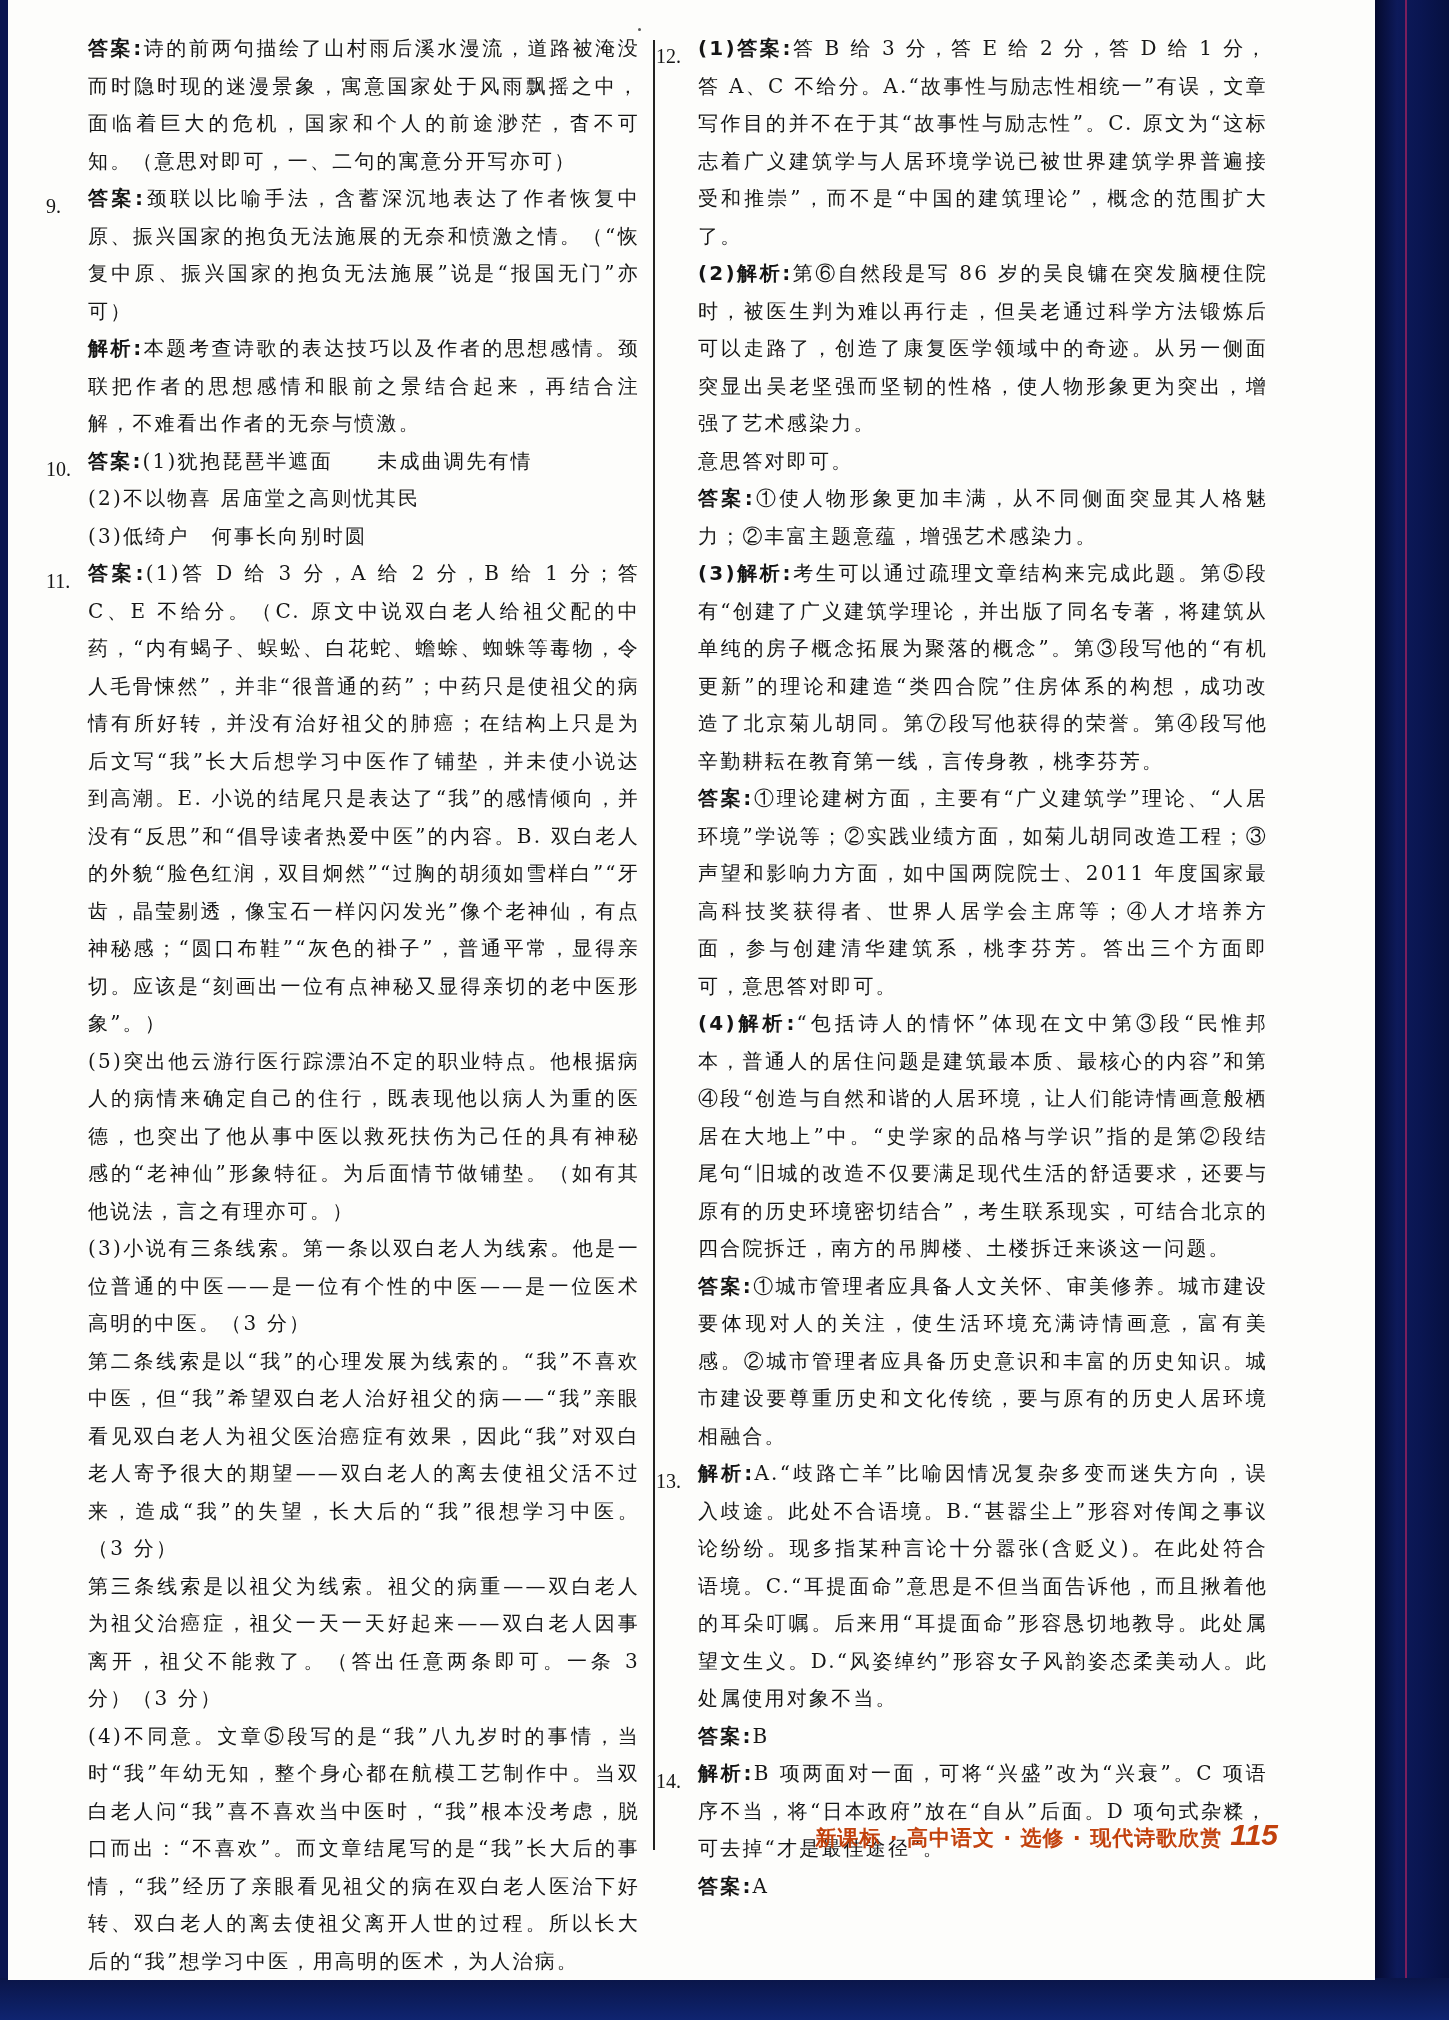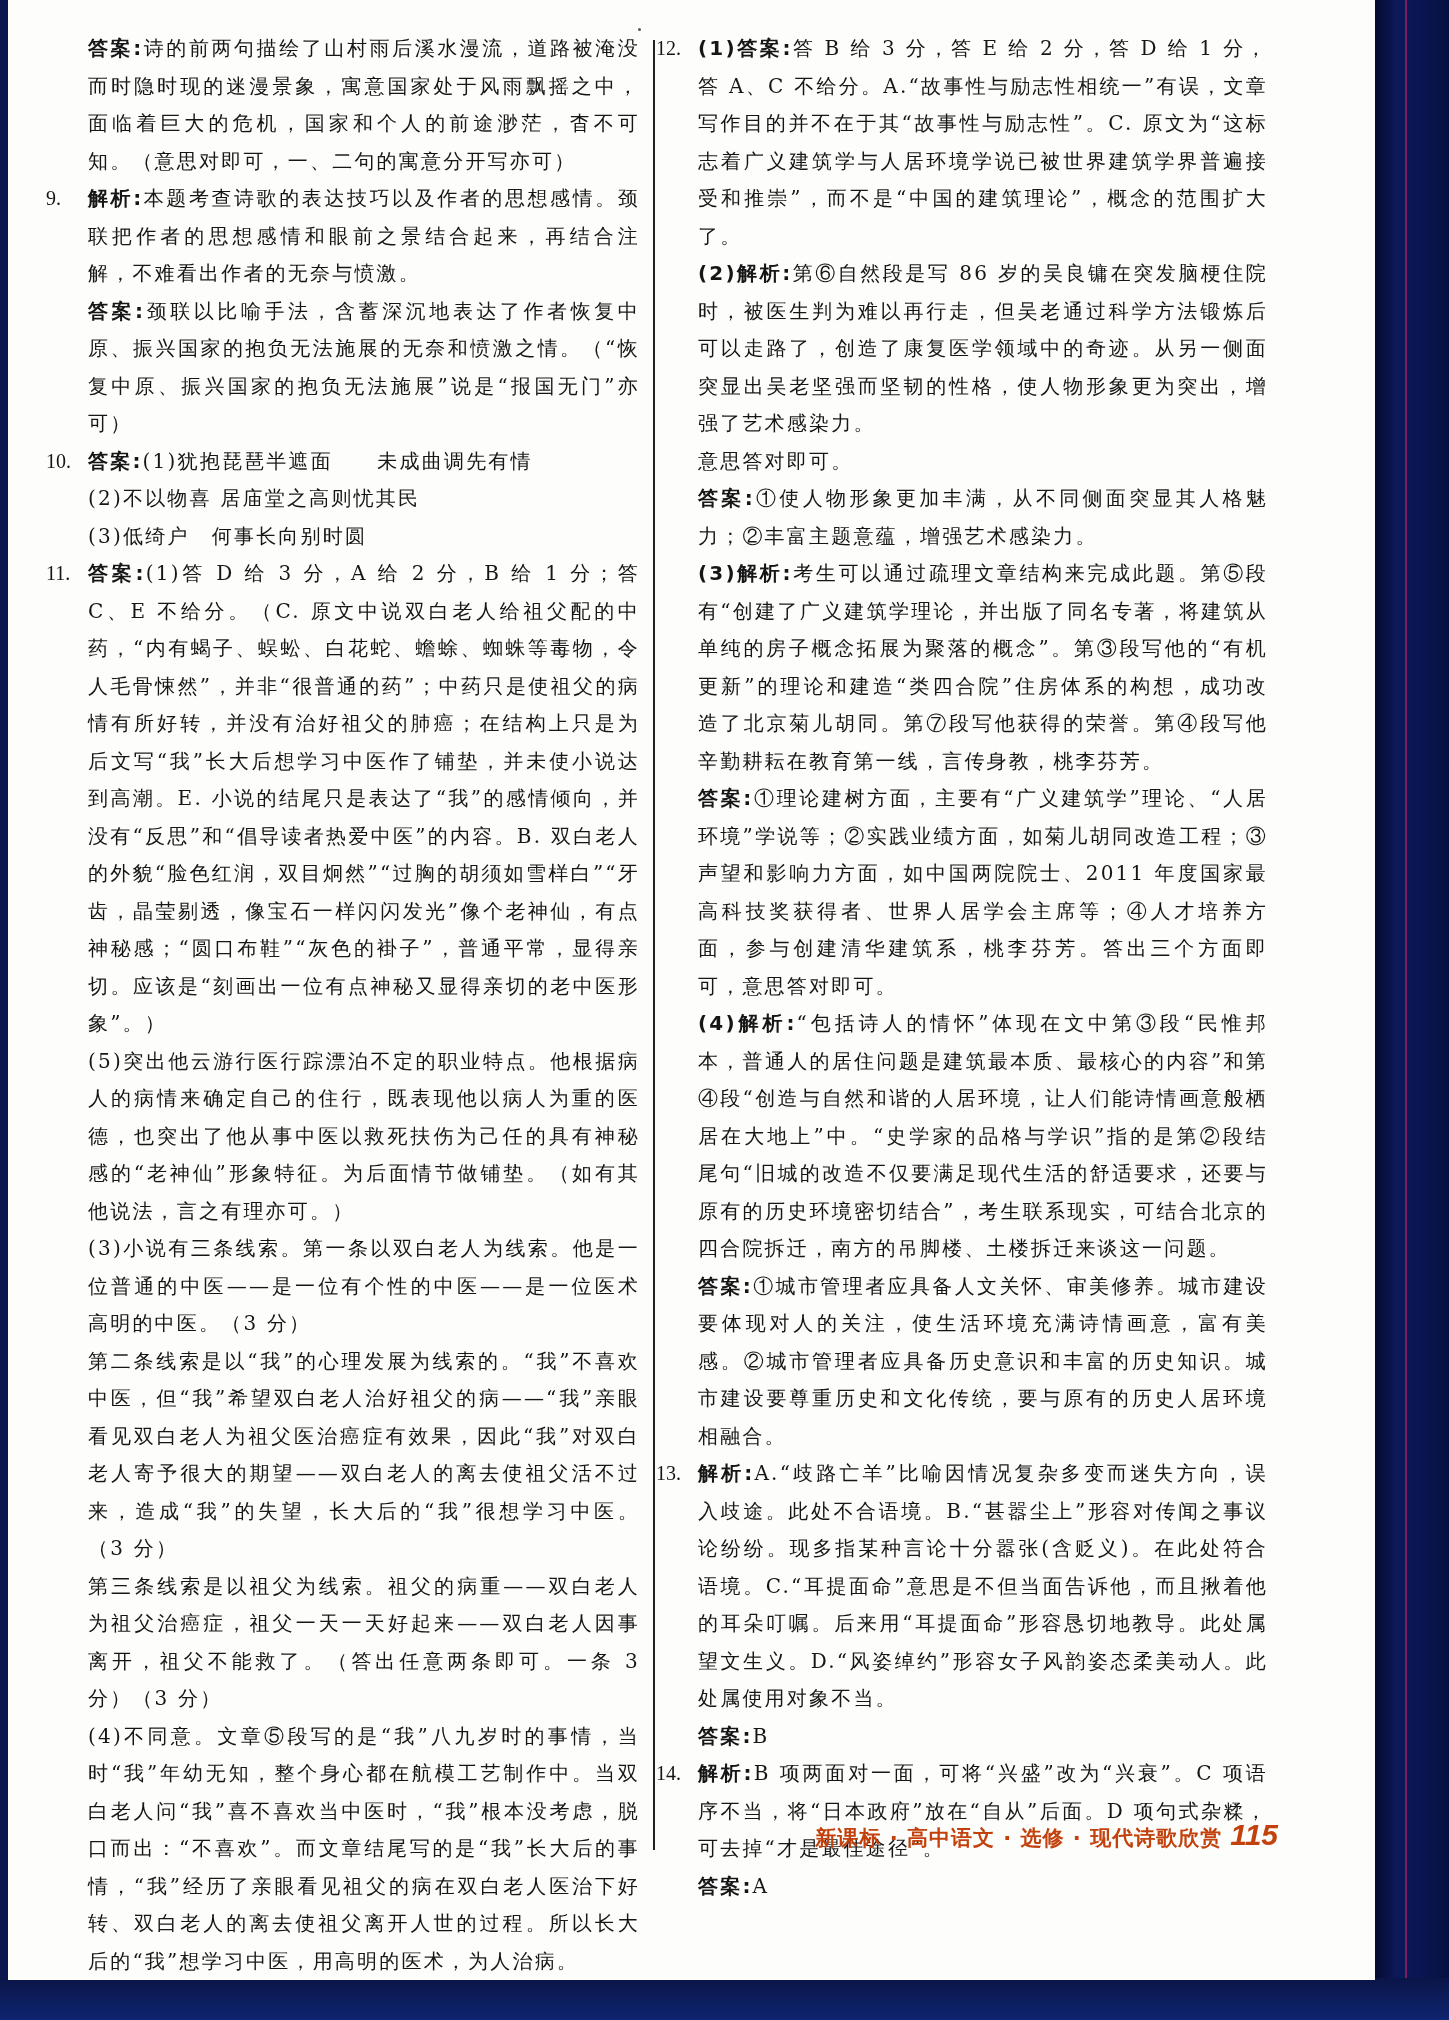--- a/index.html
+++ b/index.html
@@ -35,21 +35,21 @@
     letter-spacing: 2.2px;
   }
   .col-left { left: 42px; width: 590px; }
   .col-right { left: 652px; width: 608px; }
   .divider {
     position: absolute; left: 645px; top: 40px; width: 2px; height: 1810px;
     background: #222;
   }
   .item { position: relative; padding-left: 38px; }
   .item .num {
-    position: absolute; left: -4px; top: 0;
+    position: absolute; left: -4px; top: 8px;
     font-family: "Liberation Serif", serif; letter-spacing: 0;
   }
   .para { display: block; text-align: justify; }
   .label { font-weight: bold; font-family: "DejaVu Sans", sans-serif; font-size: 20px; }
   .footer {
     position: absolute; left: 670px; top: 1818px; width: 600px;
     text-align: right; font-size: 21px; font-weight: bold; color: #c2410c;
     font-family: "DejaVu Sans", sans-serif; letter-spacing: 1px;
   }
   .footer .pagenum {
@@ -68,22 +68,22 @@
   <div class="top-dot"></div>
 
   <div class="col col-left">
 
     <div class="item">
       <span class="para"><span class="label">答案:</span><span>诗的前两句描绘了山村雨后溪水漫流，道路被淹没而时隐时现的迷漫景象，寓意国家处于风雨飘摇之中，面临着巨大的危机，国家和个人的前途渺茫，杳不可知。（意思对即可，一、二句的寓意分开写亦可）</span></span>
     </div>
 
     <div class="item">
       <span class="num">9.</span>
+      <span class="para"><span class="label">答案:</span><span>颈联以比喻手法，含蓄深沉地表达了作者恢复中原、振兴国家的抱负无法施展的无奈和愤激之情。（“恢复中原、振兴国家的抱负无法施展”说是“报国无门”亦可）</span></span>
       <span class="para"><span class="label">解析:</span><span>本题考查诗歌的表达技巧以及作者的思想感情。颈联把作者的思想感情和眼前之景结合起来，再结合注解，不难看出作者的无奈与愤激。</span></span>
-      <span class="para"><span class="label">答案:</span><span>颈联以比喻手法，含蓄深沉地表达了作者恢复中原、振兴国家的抱负无法施展的无奈和愤激之情。（“恢复中原、振兴国家的抱负无法施展”说是“报国无门”亦可）</span></span>
     </div>
 
     <div class="item">
       <span class="num">10.</span>
       <span class="para"><span class="label">答案:</span><span>(1)犹抱琵琶半遮面　　未成曲调先有情</span></span>
       <span class="para">(2)不以物喜 居庙堂之高则忧其民</span>
       <span class="para">(3)低绮户　何事长向别时圆</span>
     </div>
 
     <div class="item">

